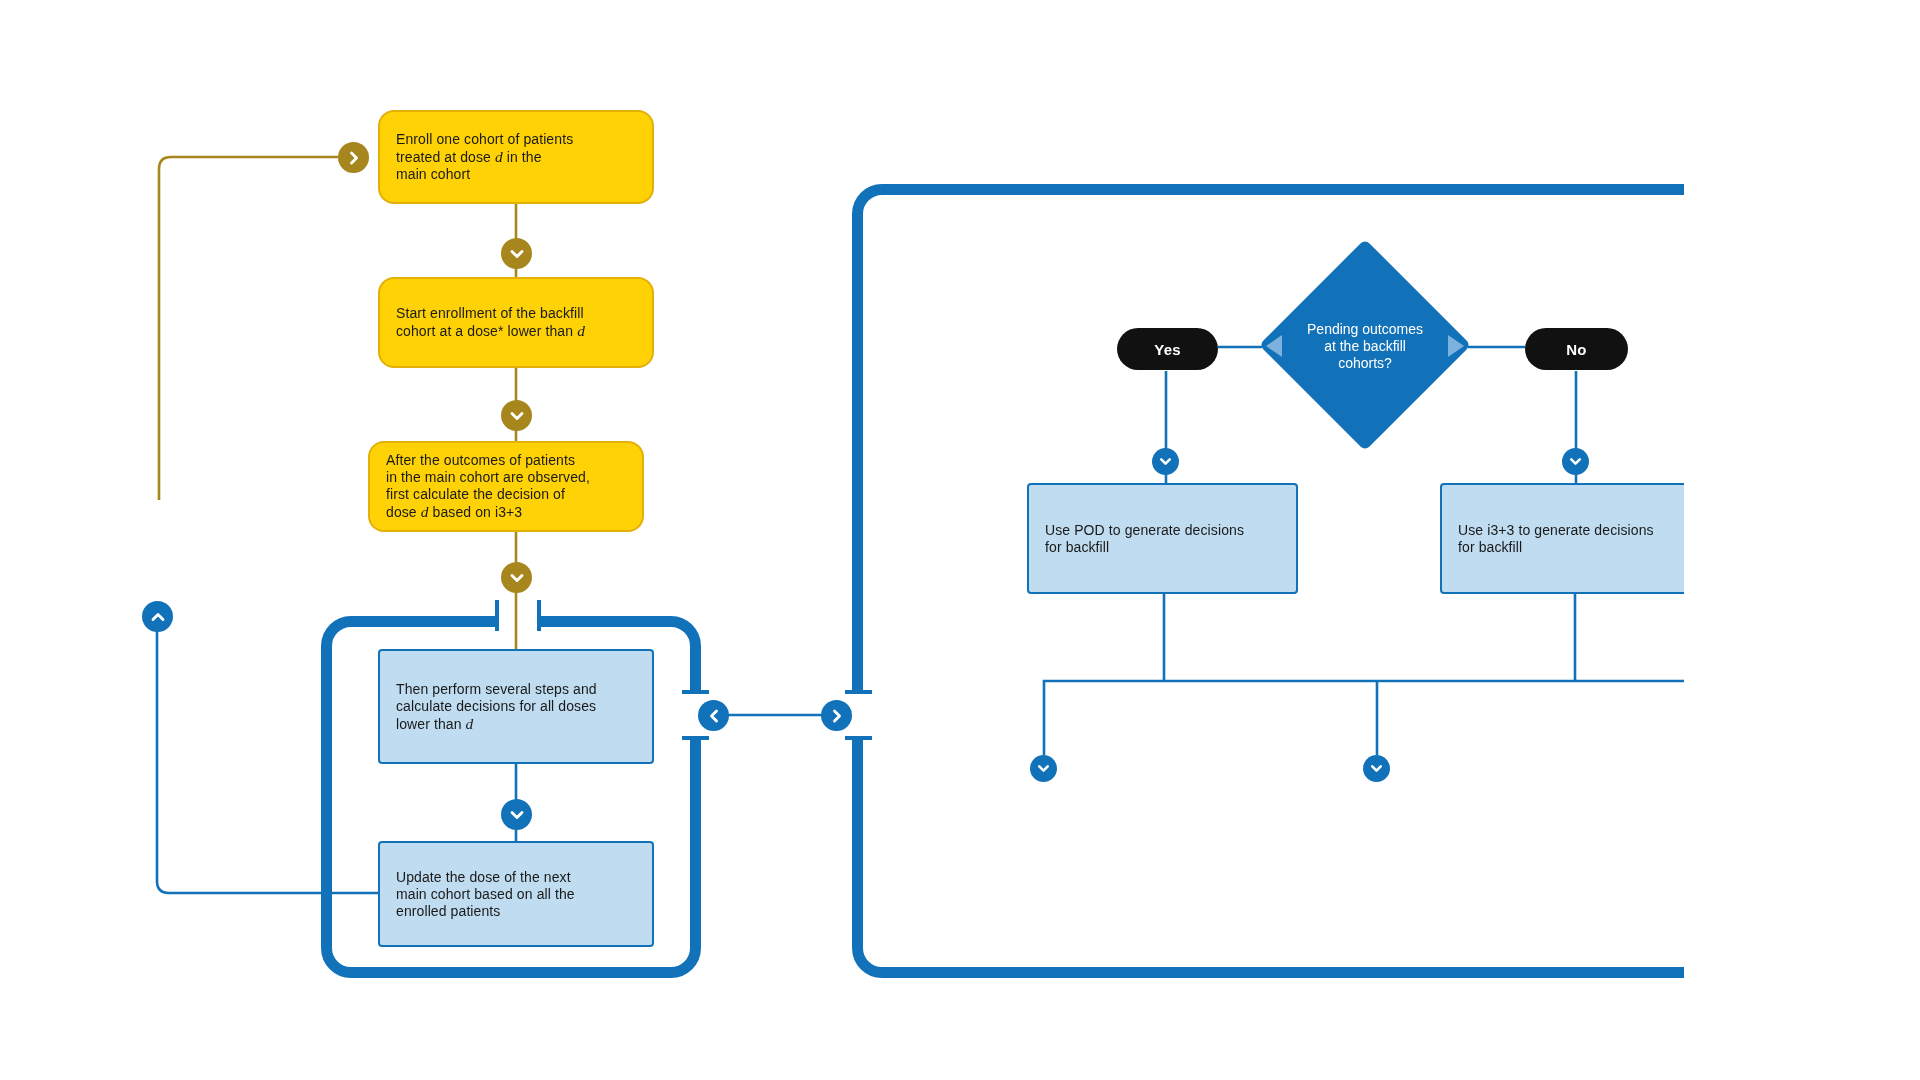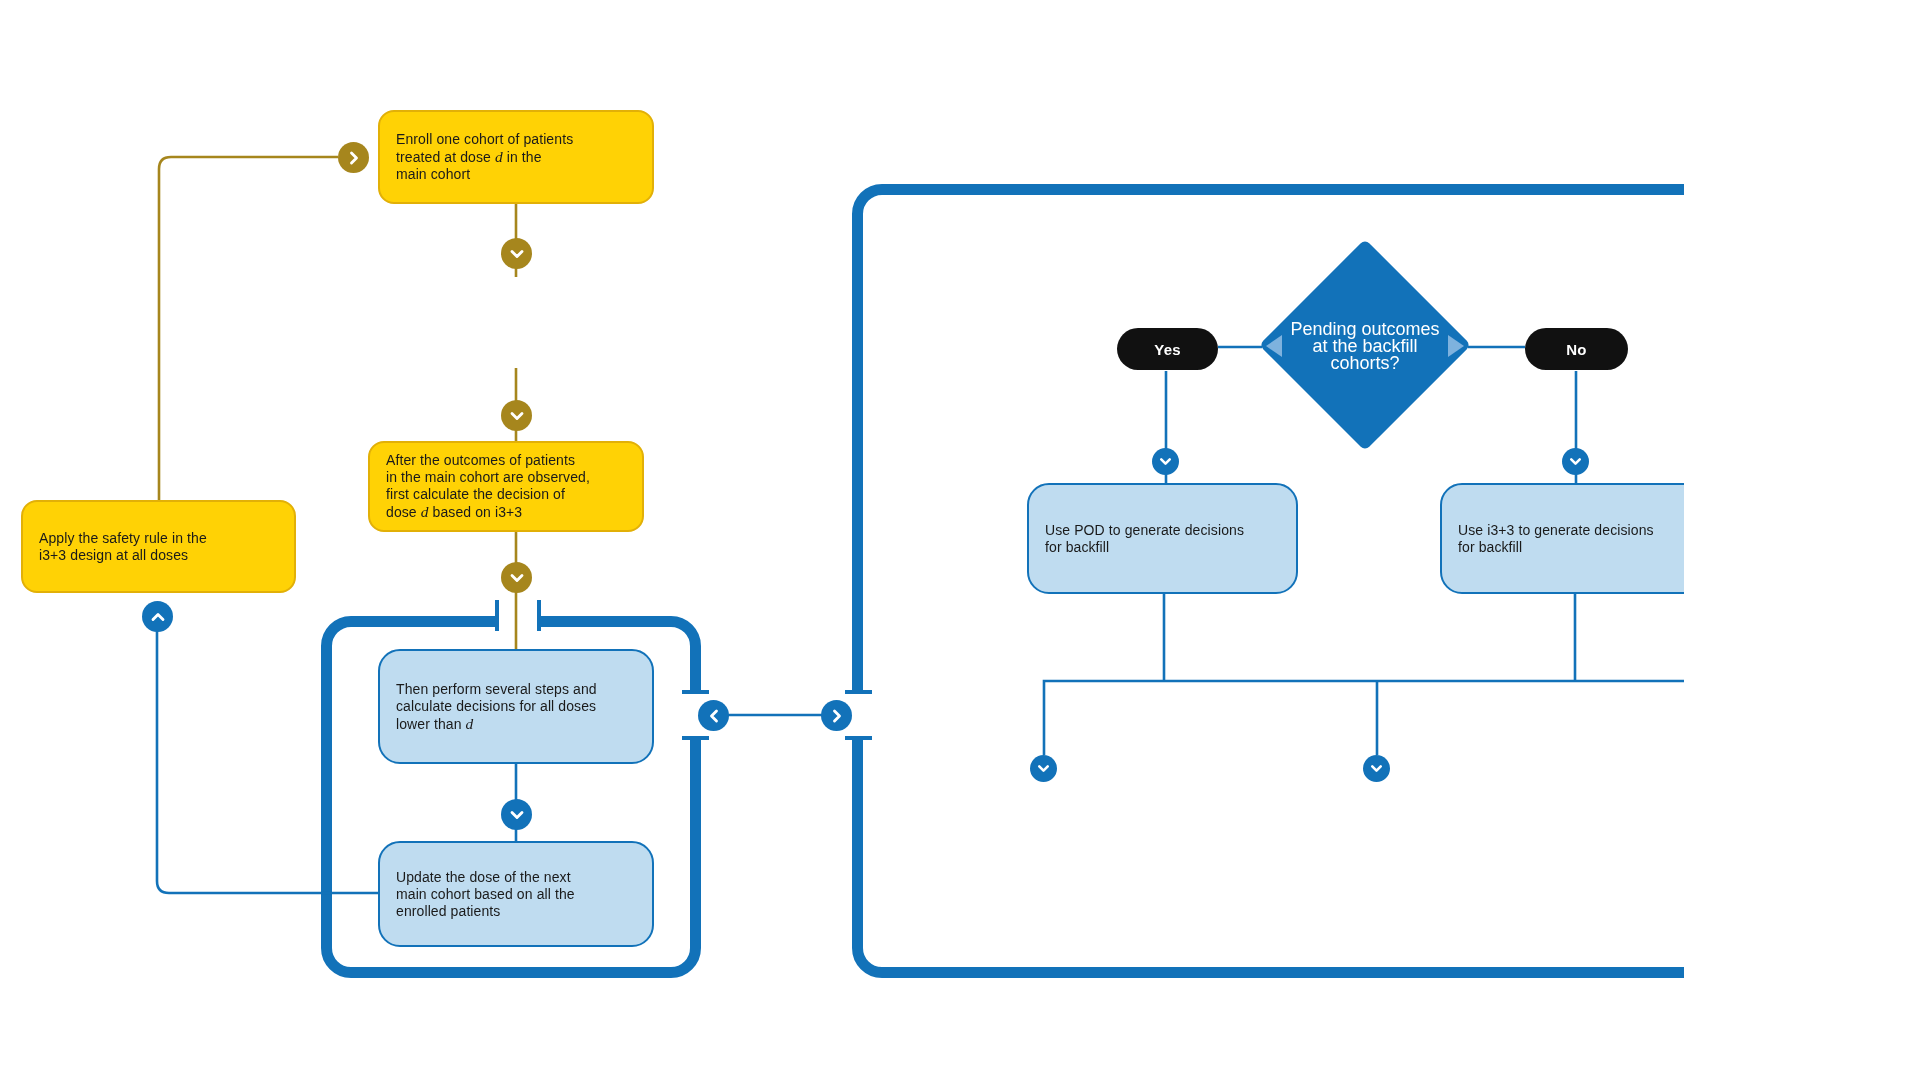--- a/index.html
+++ b/index.html
@@ -5,37 +5,37 @@
   html,body{margin:0;padding:0;background:#fff;}
   .canvas{position:relative;width:1684px;height:1080px;background:#fff;overflow:hidden;
           font-family:"Liberation Sans",sans-serif;color:var(--text,#1a1a1a);}
   svg.wires{position:absolute;left:0;top:0;z-index:2;pointer-events:none;}
   .frame{position:absolute;border:11px solid var(--blue);border-radius:30px;box-sizing:border-box;z-index:1;background:transparent;}
   .gapmask{position:absolute;background:#fff;z-index:1;}
   .tick{position:absolute;background:var(--blue);z-index:1;}
   .ybox{position:absolute;background:var(--yellow);border:2px solid var(--yellow_border);
         border-radius:16px;box-sizing:border-box;display:flex;align-items:center;z-index:3;}
   .bbox{position:absolute;background:var(--light_blue_fill);border:2.5px solid var(--blue);
-        border-radius:22px;box-sizing:border-box;display:flex;align-items:center;z-index:3;}
+        border-radius:4px;box-sizing:border-box;display:flex;align-items:center;z-index:3;}
   .btxt{padding:0 16px 0 16px;font-size:14px;line-height:17px;letter-spacing:.1px;}
   em{font-family:"Liberation Serif",serif;font-style:italic;font-size:1.1em;}
   .circ{position:absolute;border-radius:50%;display:flex;align-items:center;justify-content:center;z-index:4;}
   .c31{width:31px;height:31px;}
   .c27{width:27px;height:27px;}
   .gold{background:var(--gold);}
   .blue{background:var(--blue);}
   .circ svg{display:block;}
   .rot-up{transform:rotate(180deg);}
   .rot-right{transform:rotate(-90deg);}
   .rot-left{transform:rotate(90deg);}
   .diamond{position:absolute;left:1290px;top:270px;width:150px;height:150px;background:var(--blue);
            transform:rotate(45deg);border-radius:6px;z-index:3;}
   .diamond-label{position:absolute;left:1265px;top:318px;width:200px;height:56px;z-index:4;
                  display:flex;align-items:center;justify-content:center;text-align:center;
-                 color:#fff;font-size:18px;line-height:17px;}
+                 color:#fff;font-size:14px;line-height:17px;}
   .tri{position:absolute;width:0;height:0;z-index:4;}
   .tri-left{border-top:11px solid transparent;border-bottom:11px solid transparent;
             border-right:16px solid var(--diamond_arrow);left:1266px;top:335px;}
   .tri-right{border-top:11px solid transparent;border-bottom:11px solid transparent;
              border-left:16px solid var(--diamond_arrow);left:1448px;top:335px;}
   .pill{position:absolute;background:var(--pill_black);border-radius:22px;color:#fff;
         display:flex;align-items:center;justify-content:center;font-weight:bold;
         font-size:15px;letter-spacing:.2px;z-index:4;box-sizing:border-box;}
 </style>
 </head>
@@ -76,25 +76,25 @@
       <path d="M1164 594 V681"></path>
       <path d="M1575 594 V681"></path>
       <path d="M1044 755 V681 H1715 V755"></path>
       <path d="M1377 681 V755"></path>
     </g>
   </svg>
 
   <div class="ybox" style="left:378px;top:110px;width:276px;height:94px">
     <div class="btxt">Enroll one cohort of patients<br>treated at dose <em>d</em> in the<br>main cohort</div>
   </div>
+  <div class="ybox" style="left:378px;top:277px;width:276px;height:91px">
+    <div class="btxt">Start enrollment of the backfill<br>cohort at a dose* lower than <em>d</em></div>
+  </div>
   <div class="ybox" style="left:368px;top:441px;width:276px;height:91px">
     <div class="btxt">After the outcomes of patients<br>in the main cohort are observed,<br>first calculate the decision of<br>dose <em>d</em> based on i3+3</div>
-  </div>
-  <div class="ybox" style="left:21px;top:500px;width:275px;height:93px">
-    <div class="btxt">Apply the safety rule in the<br>i3+3 design at all doses</div>
   </div>
 
   <div class="bbox" style="left:378px;top:649px;width:276px;height:115px">
     <div class="btxt">Then perform several steps and<br>calculate decisions for all doses<br>lower than <em>d</em></div>
   </div>
   <div class="bbox" style="left:378px;top:841px;width:276px;height:106px">
     <div class="btxt">Update the dose of the next<br>main cohort based on all the<br>enrolled patients</div>
   </div>
 
   <div class="diamond"></div>

